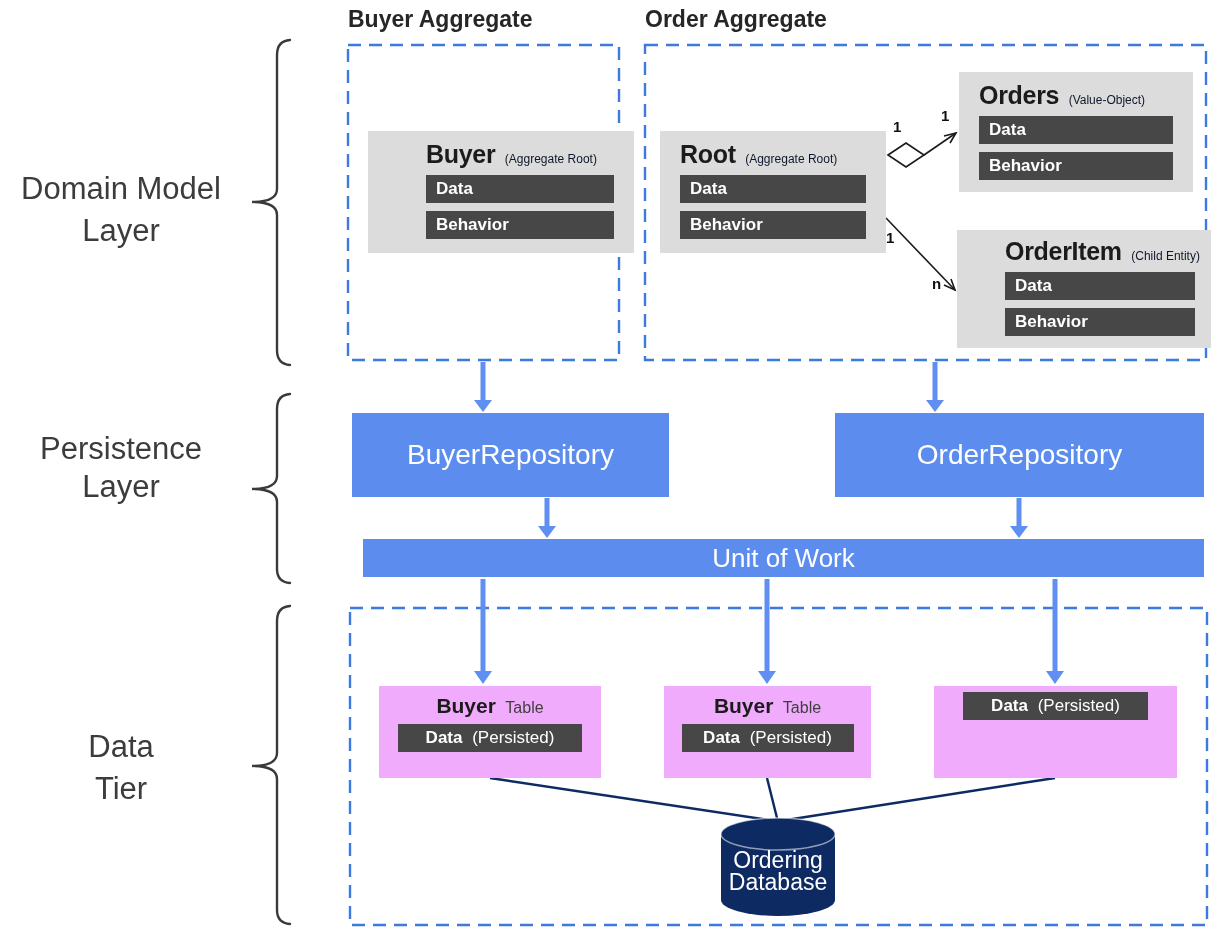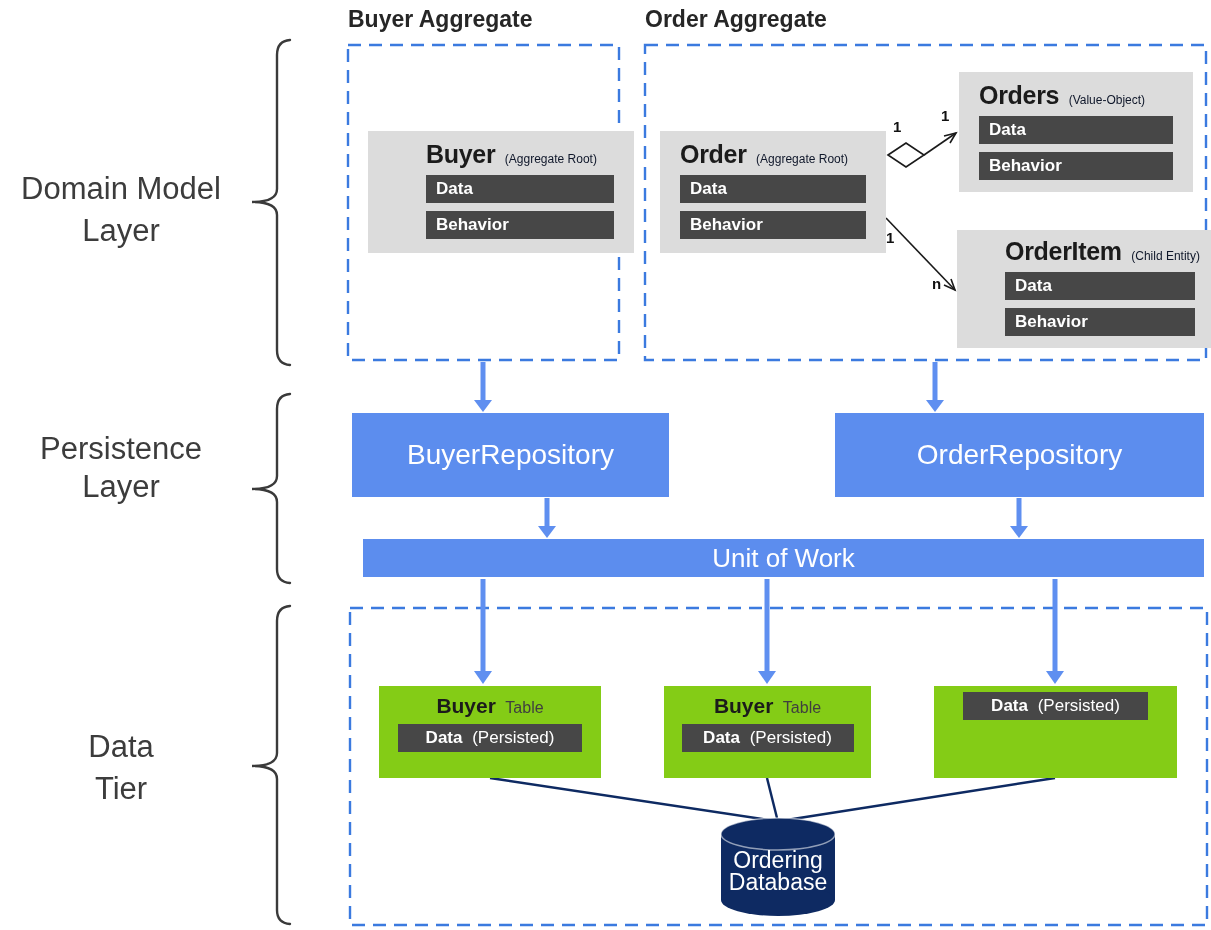--- a/index.html
+++ b/index.html
@@ -19,21 +19,21 @@
   .ename { font-weight:bold; font-size:25px; color:#1b1b1b; letter-spacing:-0.3px; }
   .estereo { font-size:12px; color:#0f172a; margin-left:5px; }
   .ebar { margin:0 20px 8px 20px; height:28px; line-height:28px; background:#474747;
           color:#ffffff; font-weight:bold; font-size:17px; padding-left:10px; }
 
   .repo { position:absolute; background:#5c8dee; color:#ffffff; font-size:28px;
           display:flex; align-items:center; justify-content:center; z-index:1; }
   .uow  { position:absolute; background:#5c8dee; color:#ffffff; font-size:26px;
           display:flex; align-items:center; justify-content:center; z-index:1; }
 
-  .dtable { position:absolute; height:92px; background:#84cc16; text-align:center; z-index:1; }
+  .dtable { position:absolute; height:92px; background:#f0abfc; text-align:center; z-index:1; }
   .dtable-title { margin-top:8px; white-space:nowrap; }
   .tname { font-weight:bold; font-size:21px; color:#1b1b1b; }
   .tkind { font-size:16px; color:#3f3f3f; margin-left:5px; }
   .tbar { margin:6px auto 0 auto; height:28px; line-height:28px; background:#474747;
           color:#ffffff; font-size:17px; white-space:nowrap; }
   .tbold { font-weight:bold; }
   .trest { margin-left:5px; }
 
   .mult { position:absolute; font-weight:bold; font-size:15px; color:#111111; z-index:2; }
 
@@ -129,21 +129,21 @@
     <div class="entity-title">
       <span class="ename">Buyer</span>
       <span class="estereo">(Aggregate Root)</span>
     </div>
     <div class="ebar">Data</div>
     <div class="ebar">Behavior</div>
   </div>
 
   <div class="entity" style="left:660px; top:131px; width:226px; height:122px;">
     <div class="entity-title">
-      <span class="ename">Order</span>
+      <span class="ename">Root</span>
       <span class="estereo">(Aggregate Root)</span>
     </div>
     <div class="ebar">Data</div>
     <div class="ebar">Behavior</div>
   </div>
 
   <div class="entity" style="left:959px; top:72px; width:234px; height:120px;">
     <div class="entity-title">
       <span class="ename">Orders</span>
       <span class="estereo">(Value-Object)</span>

